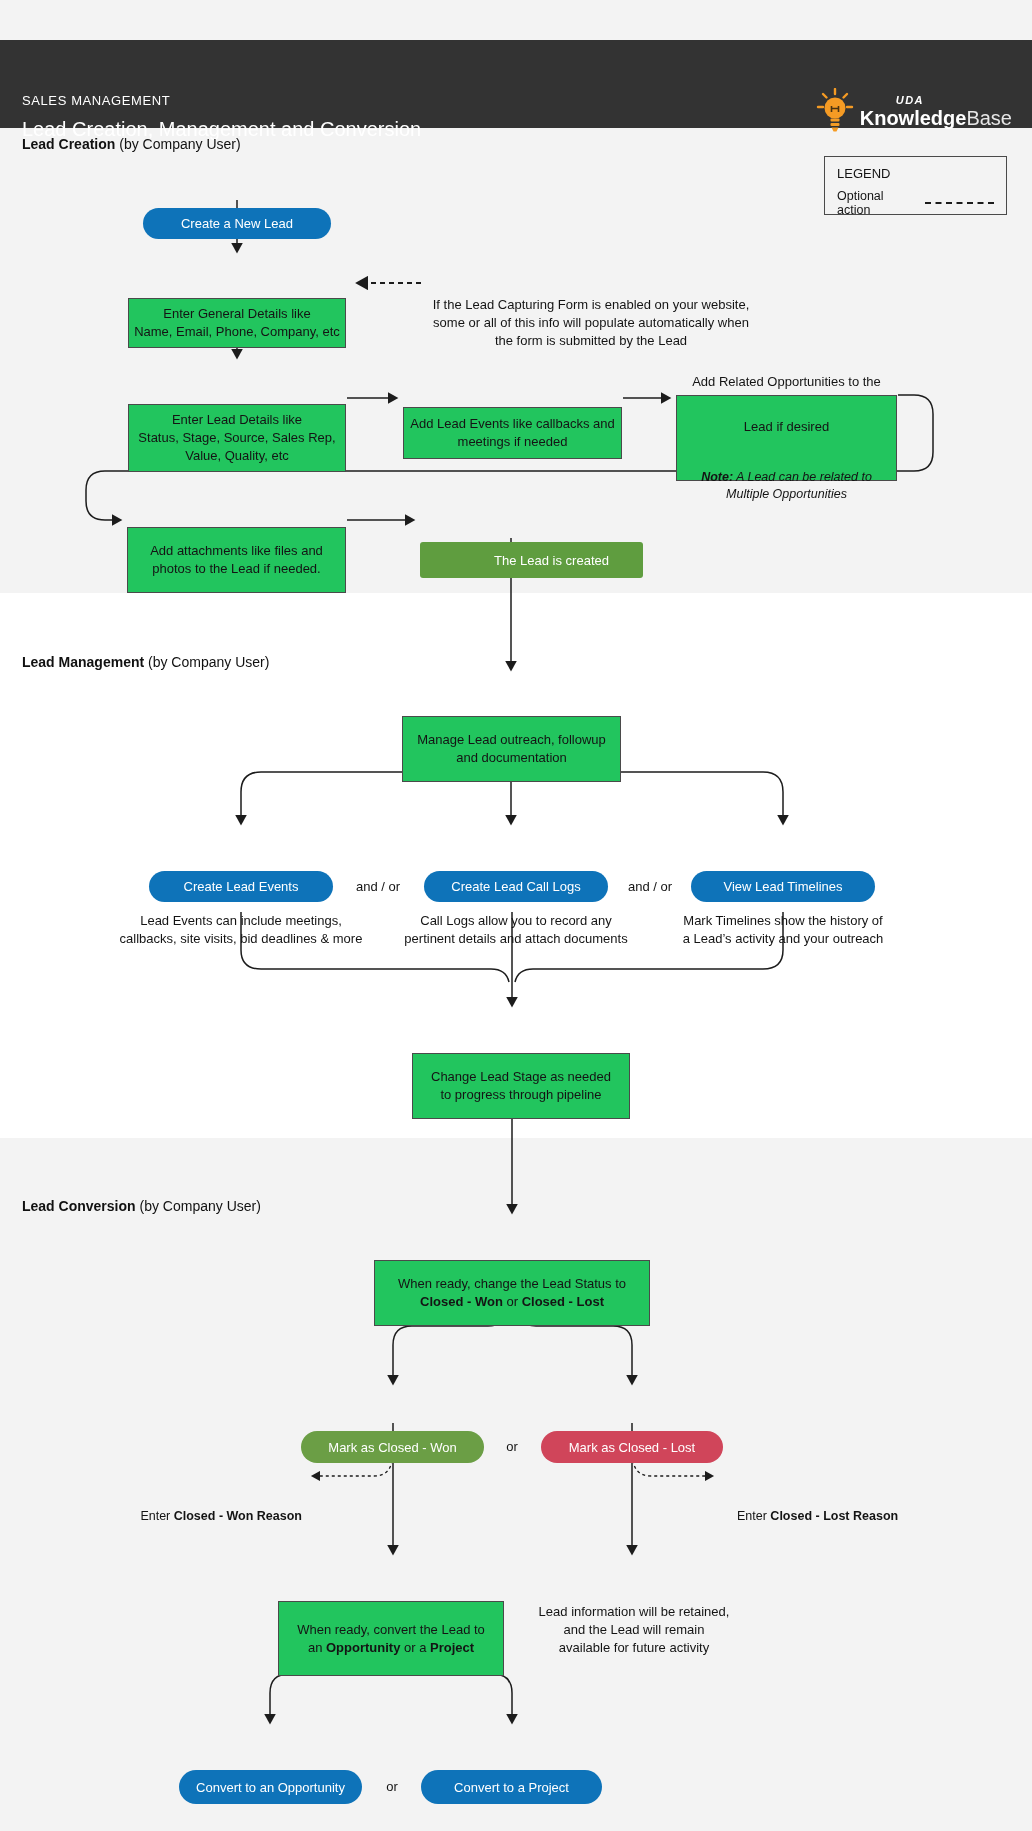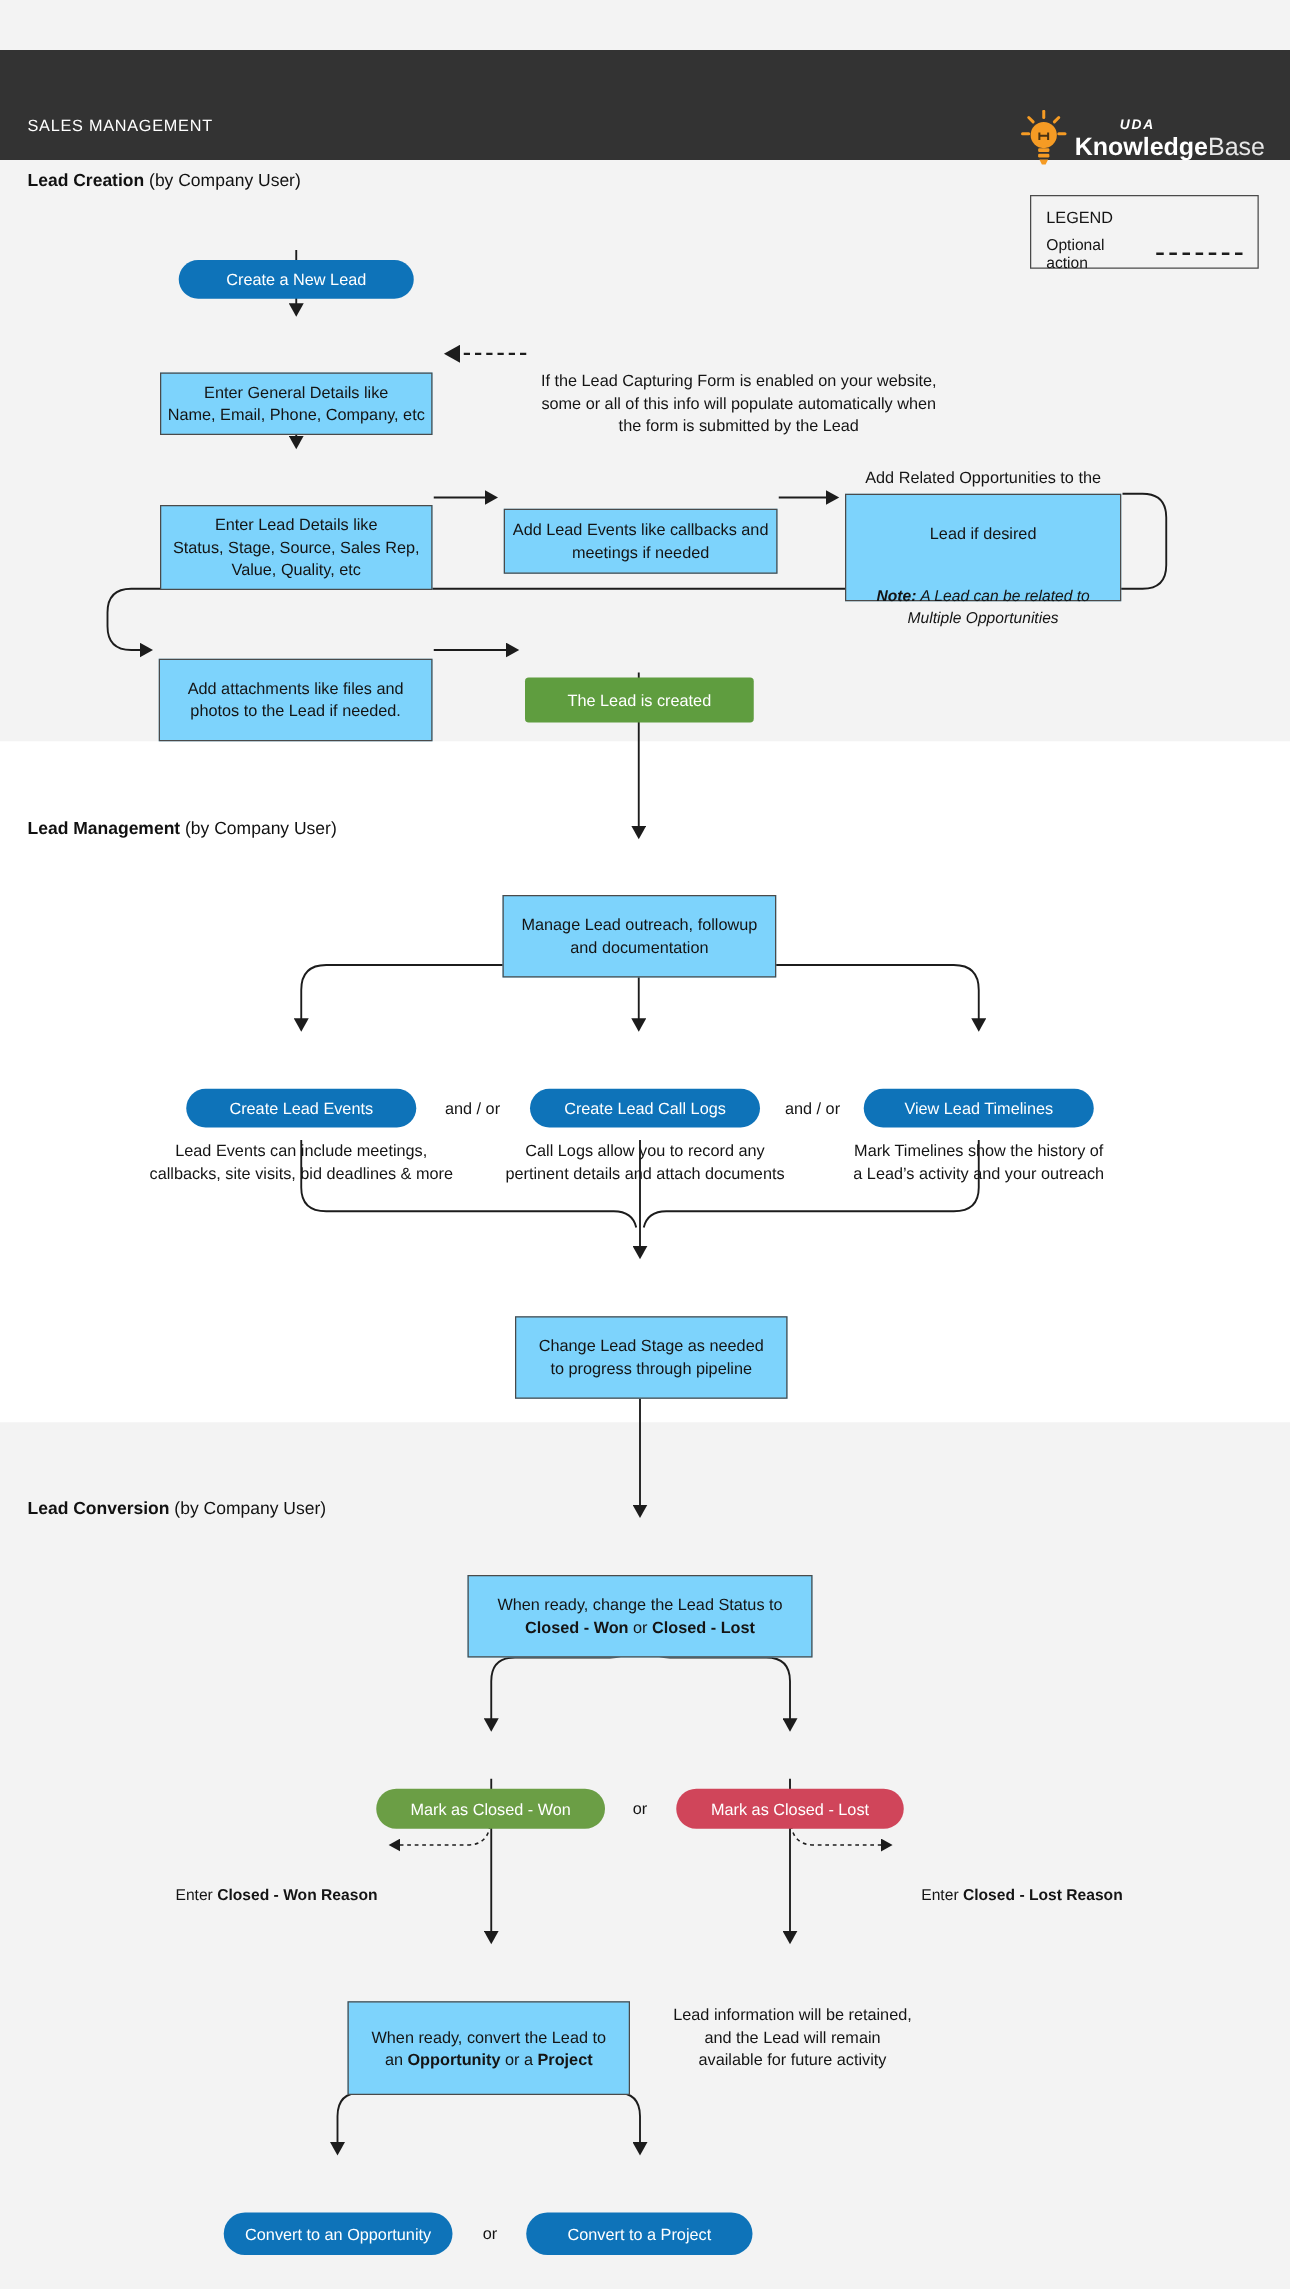--- a/index.html
+++ b/index.html
@@ -28,21 +28,21 @@
   .sec-title{font-size:14px;color:#111;}
   .sec-title b{font-weight:bold;}
   
   .legend{left:824px;top:116px;width:183px;height:59px;border:1px solid #4a4a4a;box-sizing:border-box;padding:9px 12px;}
   .legend-title{font-size:13px;}
   .legend-row{display:flex;align-items:center;margin-top:8px;}
   .legend-label{font-size:12.5px;}
   .legend-dash{width:76px;height:0;border-top:2px dashed #1c1c1c;margin-left:12px;}
   
   .box{
-    background:#7dd3fc;border:1px solid #4a4a4a;box-sizing:border-box;
+    background:#22c55e;border:1px solid #4a4a4a;box-sizing:border-box;
     display:flex;flex-direction:column;align-items:center;justify-content:center;
     text-align:center;font-size:13px;line-height:18px;
   }
   .pill{
     border-radius:17px;color:#fff;box-sizing:border-box;
     display:flex;align-items:center;justify-content:center;
     text-align:center;font-size:13px;
   }
   .pill.blue{background:#0e73b9;}
   .pill.green{background:#6b9e45;}
@@ -91,20 +91,21 @@
     <path d="M 392 1460 Q 390 1476 374 1476 L 313 1476" marker-end="url(#arr)" stroke-dasharray="3 3" stroke-width="1.3"></path>
     <path d="M 633 1460 Q 635 1476 651 1476 L 712 1476" marker-end="url(#arr)" stroke-dasharray="3 3" stroke-width="1.3"></path>
     <path d="M 391 1636 L 391 1658"></path>
     <path d="M 390 1653 Q 387 1674 367 1674 L 289 1674 Q 270 1674 270 1693 L 270 1722" marker-end="url(#arr)"></path>
     <path d="M 392 1653 Q 395 1674 415 1674 L 493 1674 Q 512 1674 512 1693 L 512 1722" marker-end="url(#arr)"></path>
   </g>
 </svg>
 
 <div class="abs header z">
   <div class="abs kicker">SALES MANAGEMENT</div>
+  <div class="abs page-title">Lead Creation, Management and Conversion</div>
   <div class="abs logo">
     <svg width="38" height="46" viewBox="0 0 38 46">
       <g stroke="#f59b24" stroke-width="2.4" stroke-linecap="round">
         <line x1="19" y1="1" x2="19" y2="6"></line>
         <line x1="7" y1="6" x2="10.5" y2="9.5"></line>
         <line x1="31" y1="6" x2="27.5" y2="9.5"></line>
         <line x1="2" y1="19" x2="7" y2="19"></line>
         <line x1="36" y1="19" x2="31" y2="19"></line>
       </g>
       <circle cx="19" cy="20" r="10.5" fill="#f59b24"></circle>
@@ -160,21 +161,21 @@
   <span>Add Related Opportunities to the</span>
   <span>Lead if desired</span>
   <span class="boxnote"><b>Note:</b><span style="white-space:pre;"> A Lead can be related to</span><br><span>Multiple Opportunities</span></span>
 </div>
 
 <div class="abs box z" style="left:127px;top:487px;width:219px;height:66px;">
   <span>Add attachments like files and</span>
   <span>photos to the Lead if needed.</span>
 </div>
 
-<div class="abs flatgreen z" style="left:420px;top:502px;width:183px;height:36px;">The Lead is created</div>
+<div class="abs flatgreen z" style="left:420px;top:502px;width:183px;height:36px;padding-left:40px;">The Lead is created</div>
 
 <div class="abs box z" style="left:402px;top:676px;width:219px;height:66px;">
   <span>Manage Lead outreach, followup</span>
   <span>and documentation</span>
 </div>
 
 <div class="abs pill blue z" style="left:149px;top:831px;width:184px;height:31px;">Create Lead Events</div>
 <div class="abs note z" style="left:348px;top:838px;width:60px;">and / or</div>
 <div class="abs pill blue z" style="left:424px;top:831px;width:184px;height:31px;">Create Lead Call Logs</div>
 <div class="abs note z" style="left:620px;top:838px;width:60px;">and / or</div>

